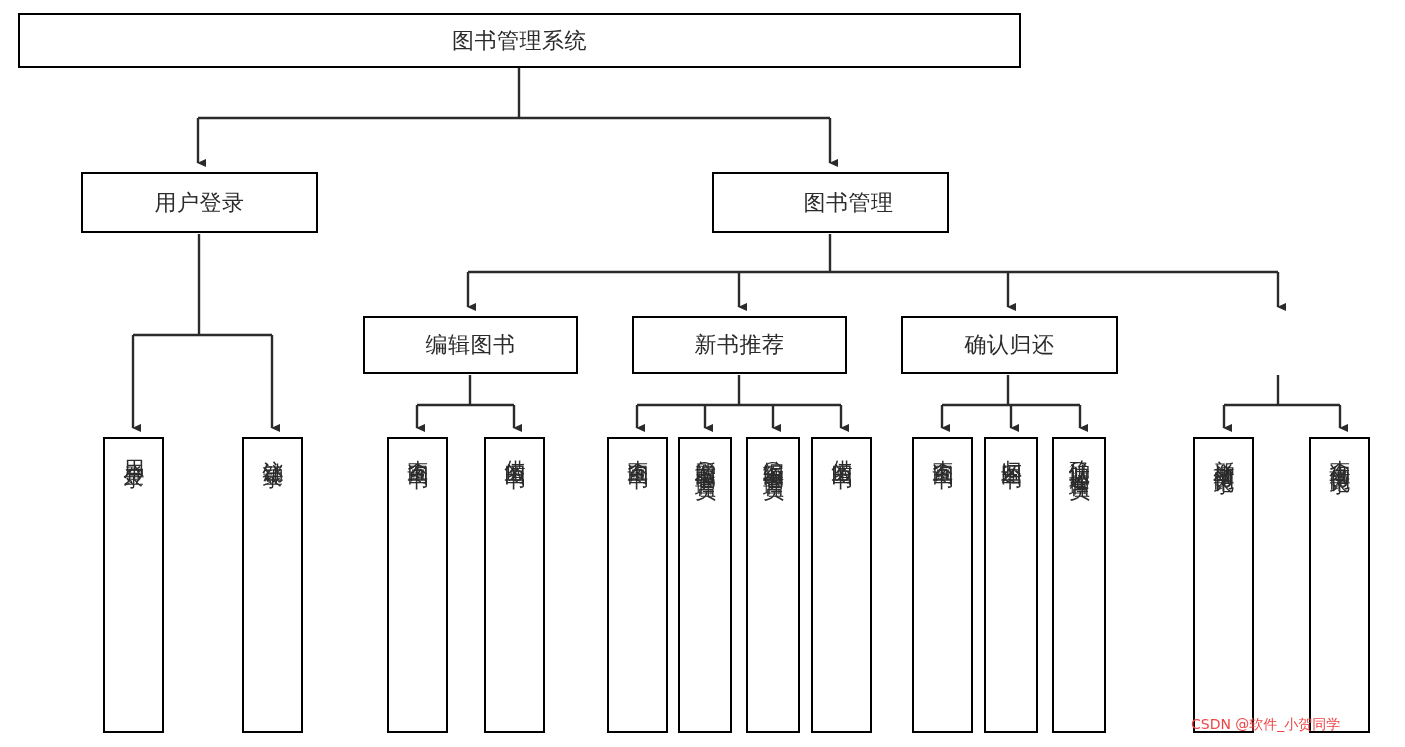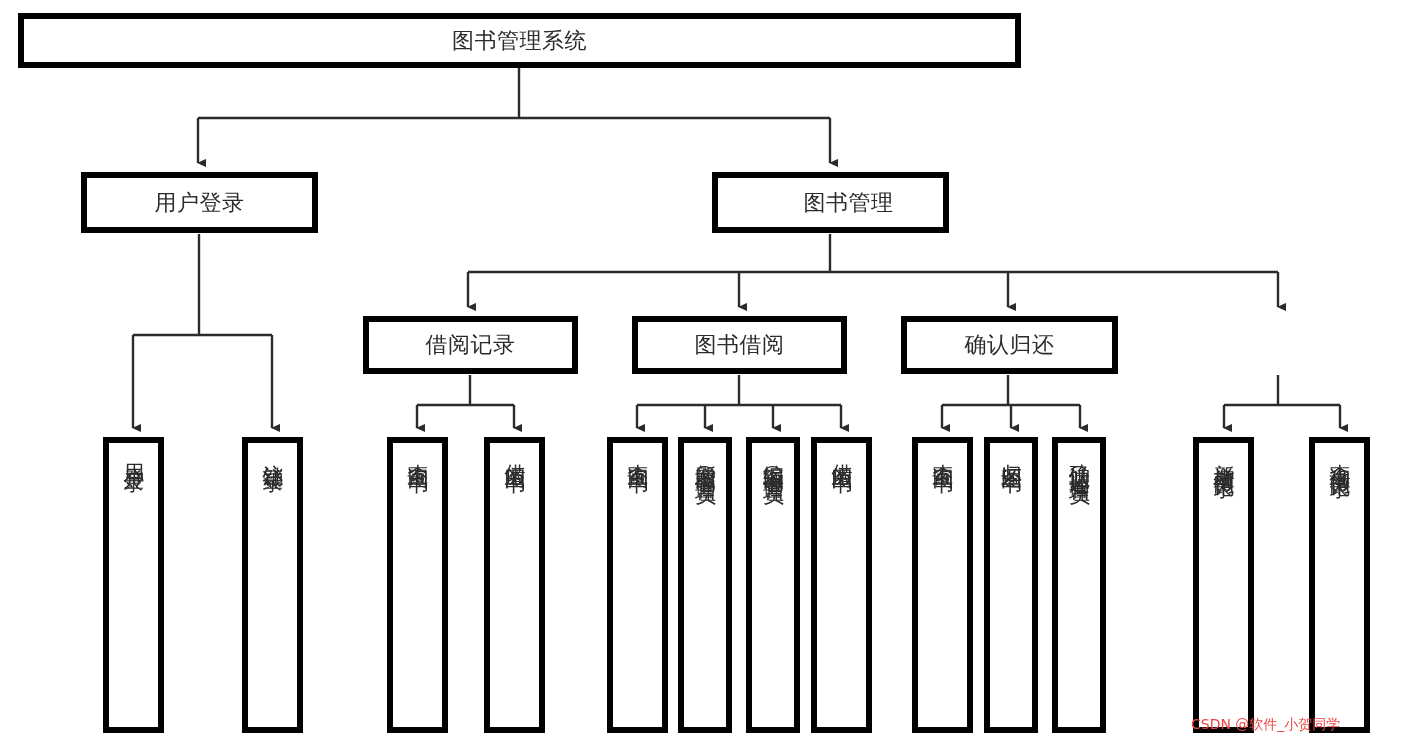--- a/index.html
+++ b/index.html
@@ -22,21 +22,21 @@
     position: absolute;
     left: 0;
     top: 0;
     width: 1405px;
     height: 747px;
   }
   .node {
     position: absolute;
     box-sizing: border-box;
     background: #ffffff;
-    border: 6px solid #000000;
+    border: 2px solid #000000;
     display: flex;
     align-items: center;
     justify-content: center;
     overflow: hidden;
   }
   .node-label {
     color: #2b2b2b;
     line-height: 1.18;
     text-align: center;
     white-space: pre-wrap;
@@ -128,24 +128,24 @@
   </div>
 
   <div class="node horizontal" style="left:81px; top:172px; width:237px; height:61px;">
     <span class="node-label">用户登录</span>
   </div>
   <div class="node horizontal" style="left:712px; top:172px; width:237px; height:61px;padding-left:36px;">
     <span class="node-label">图书管理</span>
   </div>
 
   <div class="node horizontal" style="left:363px; top:316px; width:215px; height:58px;">
-    <span class="node-label">借阅记录</span>
+    <span class="node-label">编辑图书</span>
   </div>
   <div class="node horizontal" style="left:632px; top:316px; width:215px; height:58px;">
-    <span class="node-label">图书借阅</span>
+    <span class="node-label">新书推荐</span>
   </div>
   <div class="node horizontal" style="left:901px; top:316px; width:217px; height:58px;">
     <span class="node-label">确认归还</span>
   </div>
 
   <div class="node vertical" style="left:103px; top:437px; width:61px; height:296px;">
     <span class="node-label">用户登录</span>
   </div>
   <div class="node vertical" style="left:242px; top:437px; width:61px; height:296px;">
     <span class="node-label">注销登录</span>

